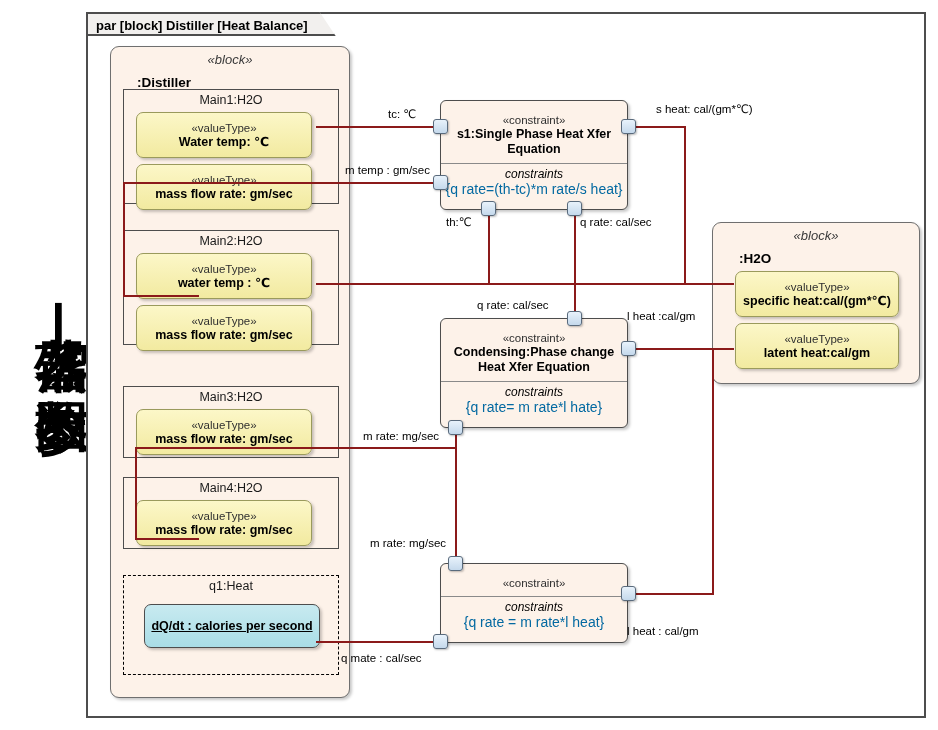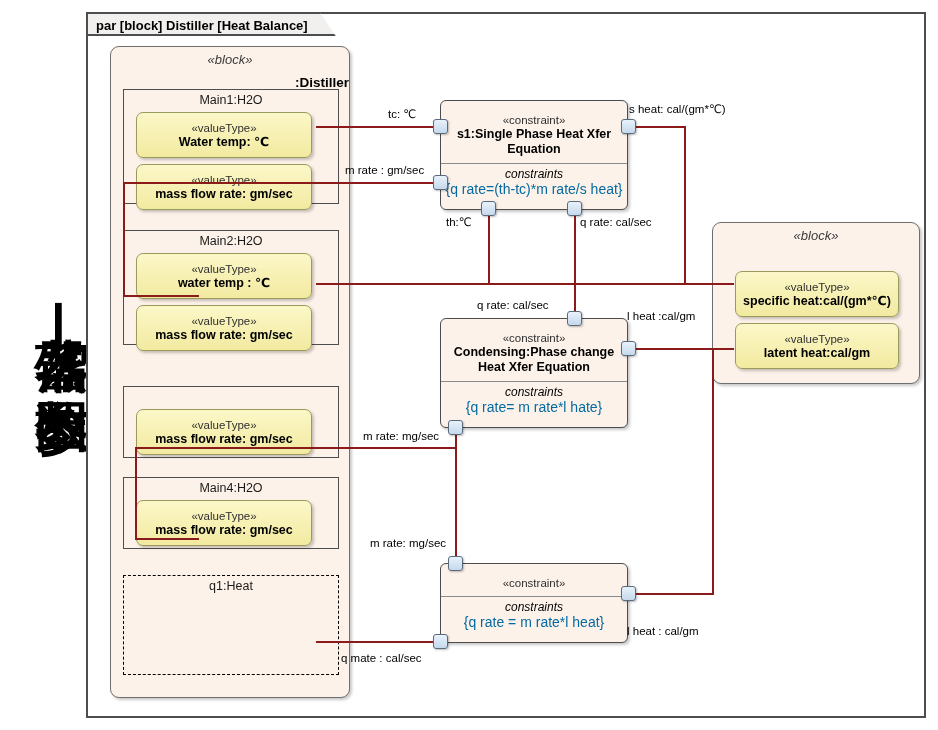--- a/index.html
+++ b/index.html
@@ -26,21 +26,21 @@
     clip-path:polygon(0 0,calc(100% - 16px) 0,100% 100%,0 100%);
   }
 
   
   .distiller{
     position:absolute;left:110px;top:46px;width:240px;height:652px;
     background:#fdf2e9;border:1px solid #6f6f6f;border-radius:9px;
     box-sizing:border-box;box-shadow:2px 2px 3px rgba(0,0,0,.22);
   }
   .blk-stereo{text-align:center;font-size:13px;color:#3a3a3a;margin-top:5px;font-style:italic;}
-  .blk-name{text-align:right;font-size:13.5px;font-weight:700;color:#000;margin-top:8px;}
+  .blk-name{text-align:left;font-size:13.5px;font-weight:700;color:#000;margin-top:8px;padding-left:26px;}
 
   .part{
     position:absolute;left:12px;width:216px;
     background:#fdf2e9;border:1px solid #4d4d4d;box-sizing:border-box;
   }
   .part.dashed{border:1px dashed #000;background:#fdf2e9;}
   .part-title{text-align:center;font-size:12.5px;color:#1a1a1a;padding-top:3px;}
 
   .vt{
     position:absolute;left:12px;width:176px;height:46px;
@@ -136,36 +136,38 @@
         <div class="st">«valueType»</div>
         <div class="nm">water temp : ℃</div>
       </div>
       <div class="vt" style="top:74px;">
         <div class="st">«valueType»</div>
         <div class="nm">mass flow rate: gm/sec</div>
       </div>
     </div>
 
     <div class="part" style="top:339px;height:72px;">
+      <div class="part-title">Main3:H2O</div>
       <div class="vt" style="top:22px;">
         <div class="st">«valueType»</div>
         <div class="nm">mass flow rate: gm/sec</div>
       </div>
     </div>
 
     <div class="part" style="top:430px;height:72px;">
       <div class="part-title">Main4:H2O</div>
       <div class="vt" style="top:22px;">
         <div class="st">«valueType»</div>
         <div class="nm">mass flow rate: gm/sec</div>
       </div>
     </div>
 
     <div class="part dashed" style="top:528px;height:100px;">
       <div class="part-title">q1:Heat</div>
+      <div class="heatval">dQ/dt : calories per second</div>
     </div>
   </div>
 
   <div class="cons" style="left:440px;top:100px;">
     <div class="cons-head">
       <div class="st">«constraint»</div>
       <div class="nm">s1:Single Phase Heat Xfer Equation</div>
     </div>
     <div class="cons-sep"></div>
     <div class="cons-body">
@@ -192,20 +194,21 @@
     </div>
     <div class="cons-sep"></div>
     <div class="cons-body">
       <div class="lbl">constraints</div>
       <div class="expr">{q rate = m rate*l heat}</div>
     </div>
   </div>
 
   <div class="h2o">
     <div class="blk-stereo">«block»</div>
+    <div class="blk-name">:H2O</div>
     <div class="vt" style="left:22px;top:48px;width:164px;">
       <div class="st">«valueType»</div>
       <div class="nm">specific heat:cal/(gm*℃)</div>
     </div>
     <div class="vt" style="left:22px;top:100px;width:164px;">
       <div class="st">«valueType»</div>
       <div class="nm">latent heat:cal/gm</div>
     </div>
   </div>
 
@@ -258,24 +261,24 @@
     <div class="port" style="left:621px;top:341px;"></div>
     <div class="port" style="left:448px;top:420px;"></div>
 
     <div class="port" style="left:448px;top:556px;"></div>
     <div class="port" style="left:621px;top:586px;"></div>
     <div class="port" style="left:433px;top:634px;"></div>
   </div>
 
   <div class="layer">
     <div class="elbl" style="left:388px;top:108px;">tc: ℃</div>
-    <div class="elbl" style="left:345px;top:164px;">m rate : gm/sec</div>
+    <div class="elbl" style="left:345px;top:164px;">m temp : gm/sec</div>
     <div class="elbl" style="left:446px;top:216px;">th:℃</div>
     <div class="elbl" style="left:580px;top:216px;">q rate: cal/sec</div>
-    <div class="elbl" style="left:629px;top:103px;">s heat: cal/(gm*℃)</div>
+    <div class="elbl" style="left:656px;top:103px;">s heat: cal/(gm*℃)</div>
     <div class="elbl" style="left:477px;top:299px;">q rate: cal/sec</div>
     <div class="elbl" style="left:627px;top:310px;">l heat :cal/gm</div>
     <div class="elbl" style="left:363px;top:430px;">m rate: mg/sec</div>
     <div class="elbl" style="left:370px;top:537px;">m rate: mg/sec</div>
     <div class="elbl" style="left:627px;top:625px;">l heat : cal/gm</div>
     <div class="elbl" style="left:341px;top:652px;">q mate : cal/sec</div>
   </div>
 
 </div>
 

